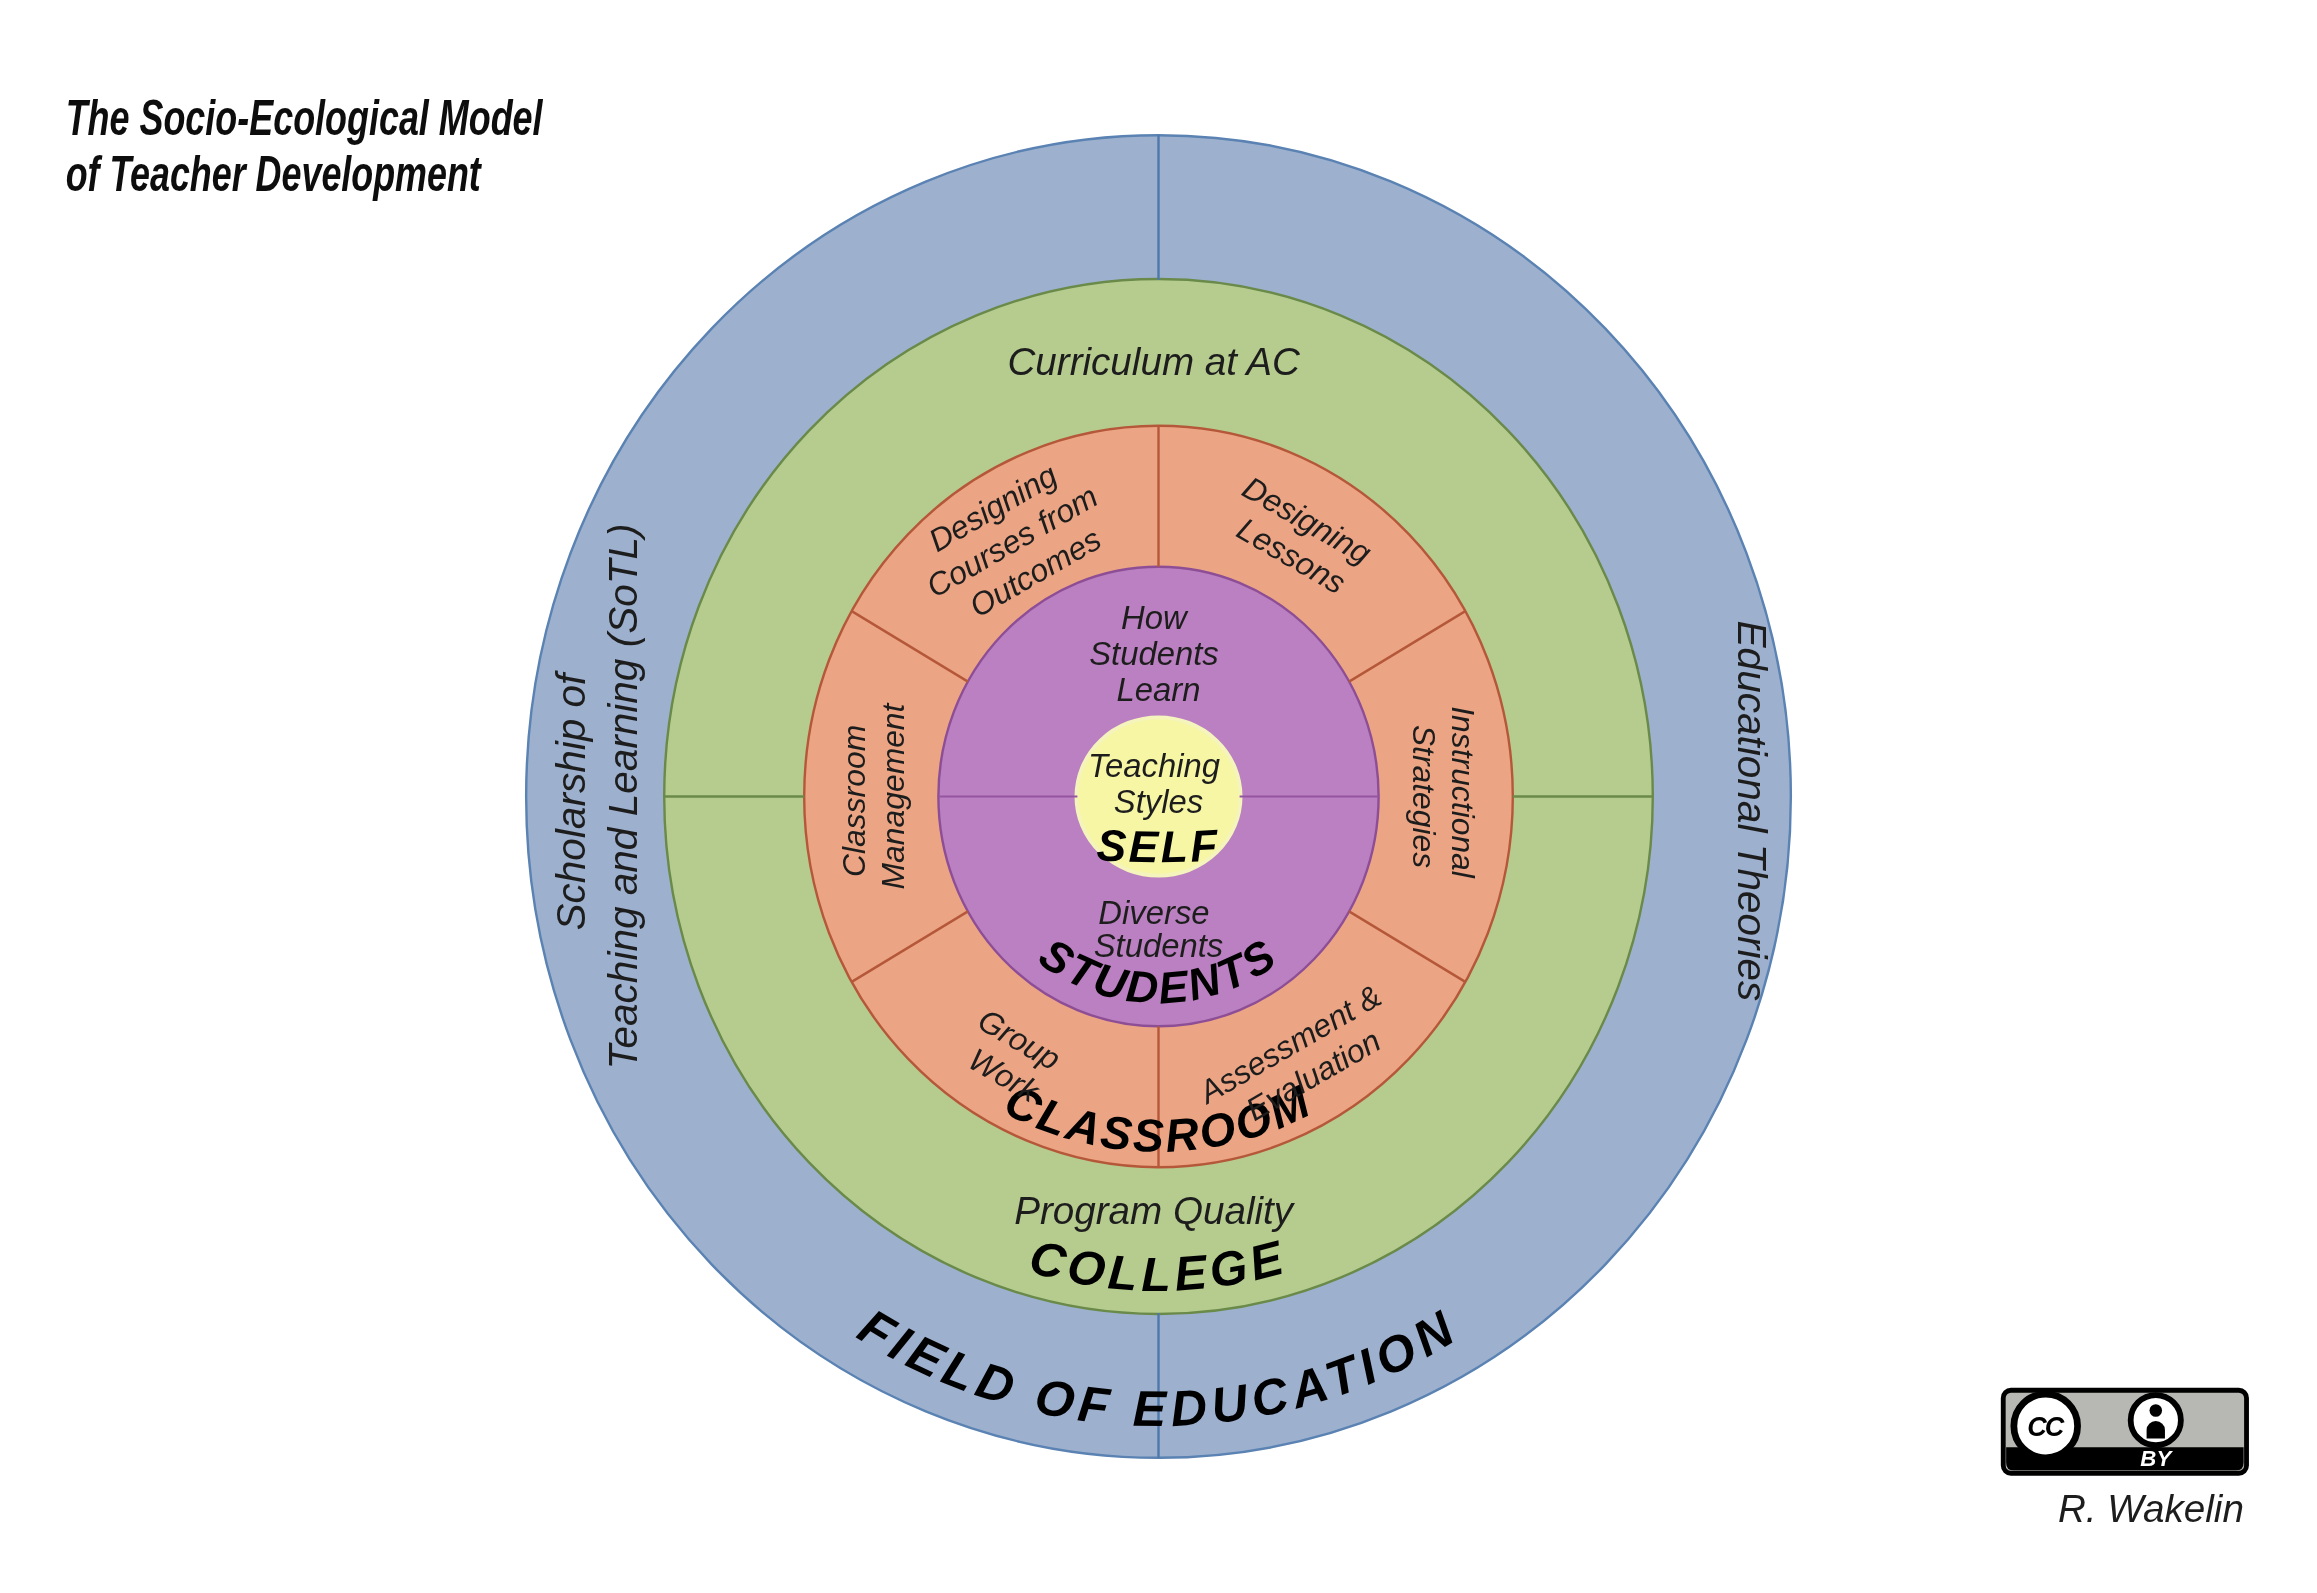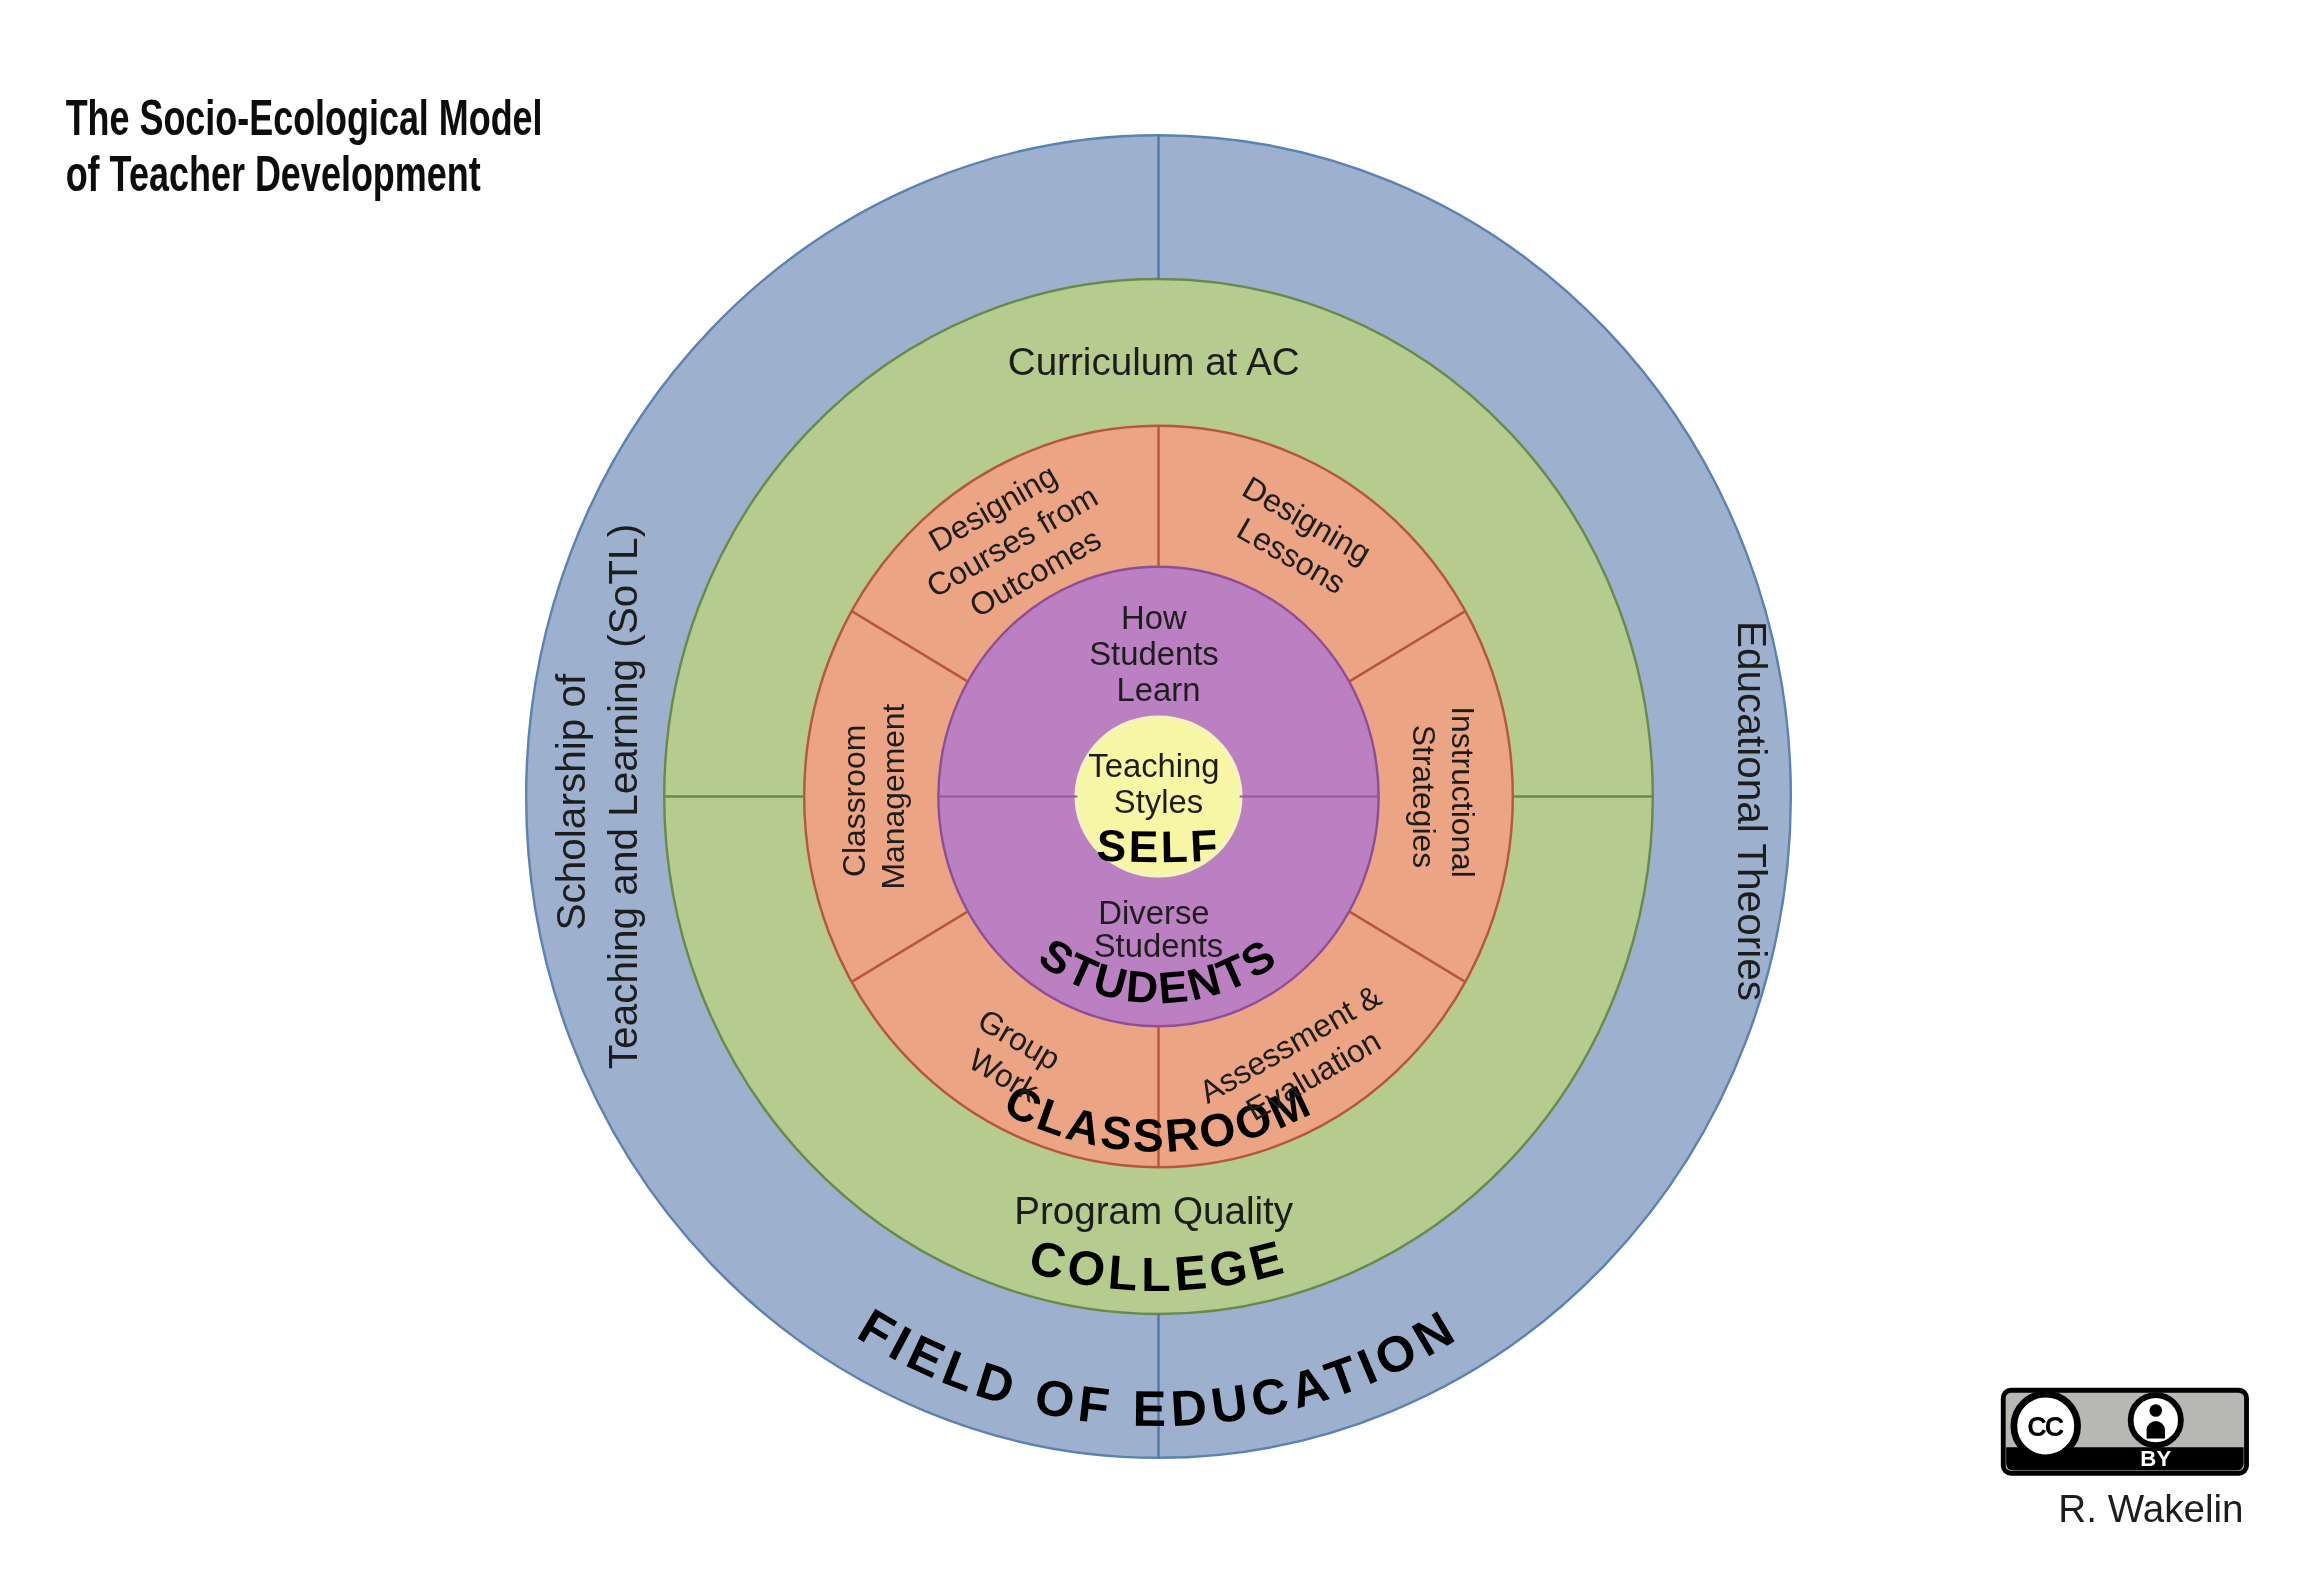--- a/index.html
+++ b/index.html
@@ -3,20 +3,21 @@
 <meta charset="utf-8">
 <style>
   html, body { margin: 0; padding: 0; background: #ffffff; }
   .page {
     position: relative;
     width: 2317px;
     height: 1593px;
     background: #ffffff;
     font-family: "Liberation Sans", sans-serif;
     overflow: hidden;
+    font-style: italic;
   }
   svg { display: block; }
 
   .title-text {
     font-family: "Liberation Sans", sans-serif;
     font-weight: bold;
     fill: #0d0d0d;
   }
   .t-reg  { font-family: "Liberation Sans", sans-serif; fill: #1d1d1d; font-weight: normal; }
   .t-bold { font-family: "Liberation Sans", sans-serif; fill: #000000; font-weight: bold; }

